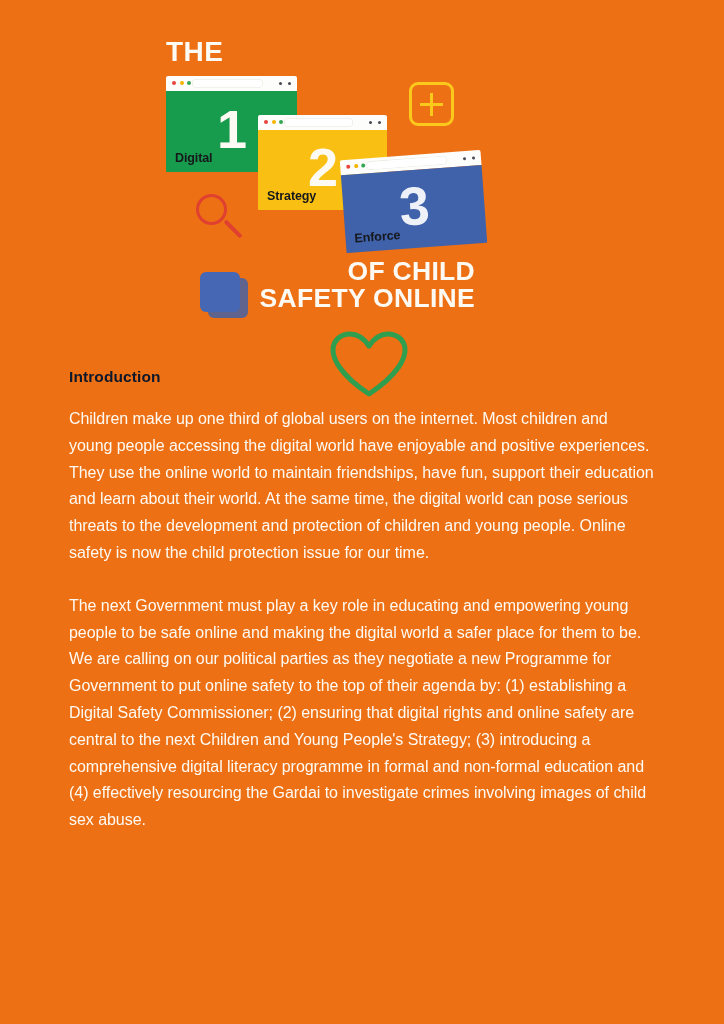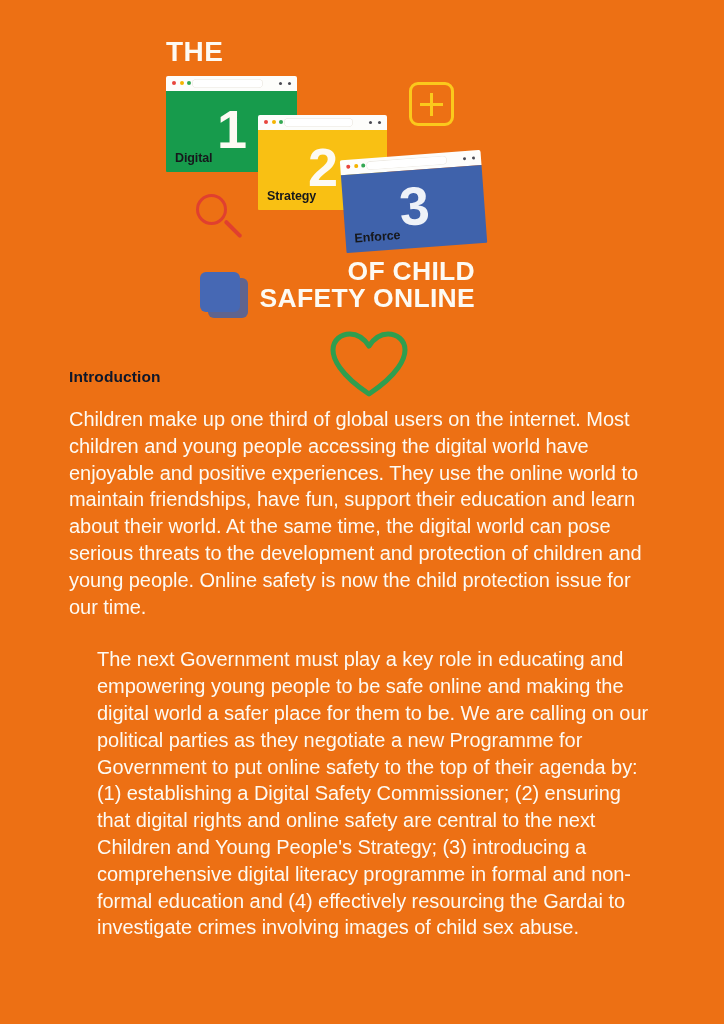--- a/index.html
+++ b/index.html
@@ -231,28 +231,28 @@
     width: 590px;
   }
   .section-heading {
     font-size: 15.5px;
     font-weight: bold;
     color: #0f172a;
     letter-spacing: 0.1px;
     margin: 0 0 20px 0;
   }
   .para {
-    font-size: 20px;
+    font-size: 16px;
     line-height: 26.8px;
     color: #fdfaf3;
     margin: 0 0 26px 0;
     letter-spacing: -0.05px;
     max-width: 585px;
   }
-  .para:last-child { margin-bottom: 0; margin-left: 28px; }
+  .para:last-child { margin-bottom: 0; }
 </style>
 </head>
 <body>
 
 <div class="poster">
 
   <div class="hero">
 
     <div class="the-word">THE</div>
 

